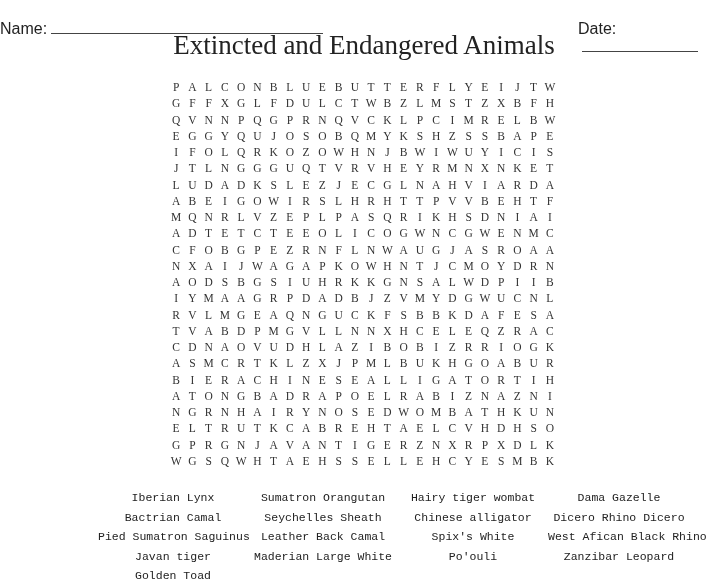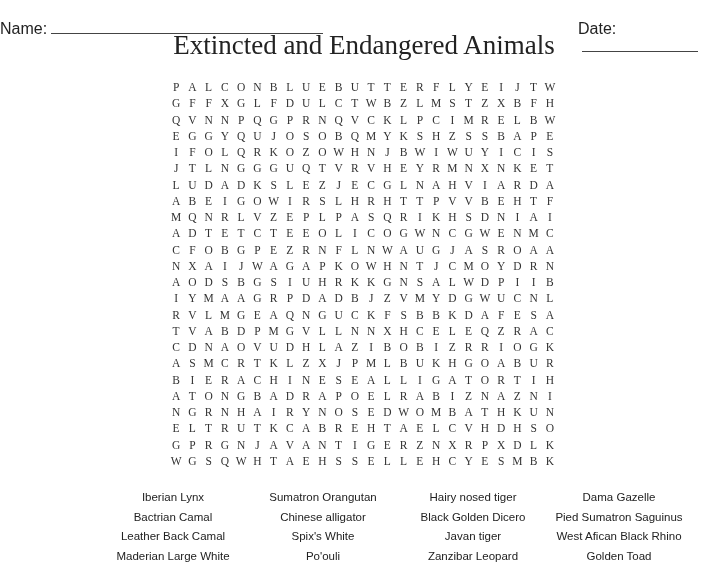--- a/index.html
+++ b/index.html
@@ -10,21 +10,21 @@
   #name-field .line { width: 272px; margin-left: 4px; }
   #date-field { left: 578px; }
   #date-field .line { width: 116px; margin-left: 4px; }
   .title { position: absolute; top: 30px; left: 0; width: 728px; text-align: center;
            font-family: "Liberation Serif", serif; font-size: 27px; color: #222; }
   .grid { position: absolute; left: 168px; top: 79px; }
   .row { display: flex; height: 16.26px; }
   .cell { width: 16.26px; text-align: center; font-family: "Liberation Serif", serif; font-size: 11.5px; line-height: 16.26px; color: #333; }
   .words { position: absolute; left: 98px; top: 488px; display: grid;
            grid-template-columns: 150px 150px 150px 142px; row-gap: 0px; }
-  .word { font-family: Liberation Sans, sans-serif; font-size: 11.5px; text-align: center; height: 19.6px; line-height: 19.6px; color: #222; white-space: nowrap; }
+  .word { font-family: Liberation Mono, monospace; font-size: 11.5px; text-align: center; height: 19.6px; line-height: 19.6px; color: #222; white-space: nowrap; }
 </style>
 </head>
 <body>
 
 <div class="hdr" id="name-field">
   <span>Name:</span><span class="line"></span>
 </div>
 <div class="hdr" id="date-field">
   <span>Date:</span><span class="line"></span>
 </div>
@@ -654,27 +654,28 @@
       <span class="cell">S</span>
       <span class="cell">M</span>
       <span class="cell">B</span>
       <span class="cell">K</span>
     </div>
   </div>
 
 <div class="words" id="words">
     <div class="word">Iberian Lynx</div>
     <div class="word">Sumatron Orangutan</div>
-    <div class="word">Hairy nosed tiger</div>
+    <div class="word">Hairy tiger wombat</div>
     <div class="word">Dama Gazelle</div>
     <div class="word">Bactrian Camal</div>
+    <div class="word">Seychelles Sheath</div>
     <div class="word">Chinese alligator</div>
-    <div class="word">Black Golden Dicero</div>
+    <div class="word">Dicero Rhino Dicero</div>
     <div class="word">Pied Sumatron Saguinus</div>
     <div class="word">Leather Back Camal</div>
     <div class="word">Spix's White</div>
+    <div class="word">West Afican Black Rhino</div>
     <div class="word">Javan tiger</div>
-    <div class="word">West Afican Black Rhino</div>
     <div class="word">Maderian Large White</div>
     <div class="word">Po'ouli</div>
     <div class="word">Zanzibar Leopard</div>
     <div class="word">Golden Toad</div>
   </div>
 
 </body></html>

